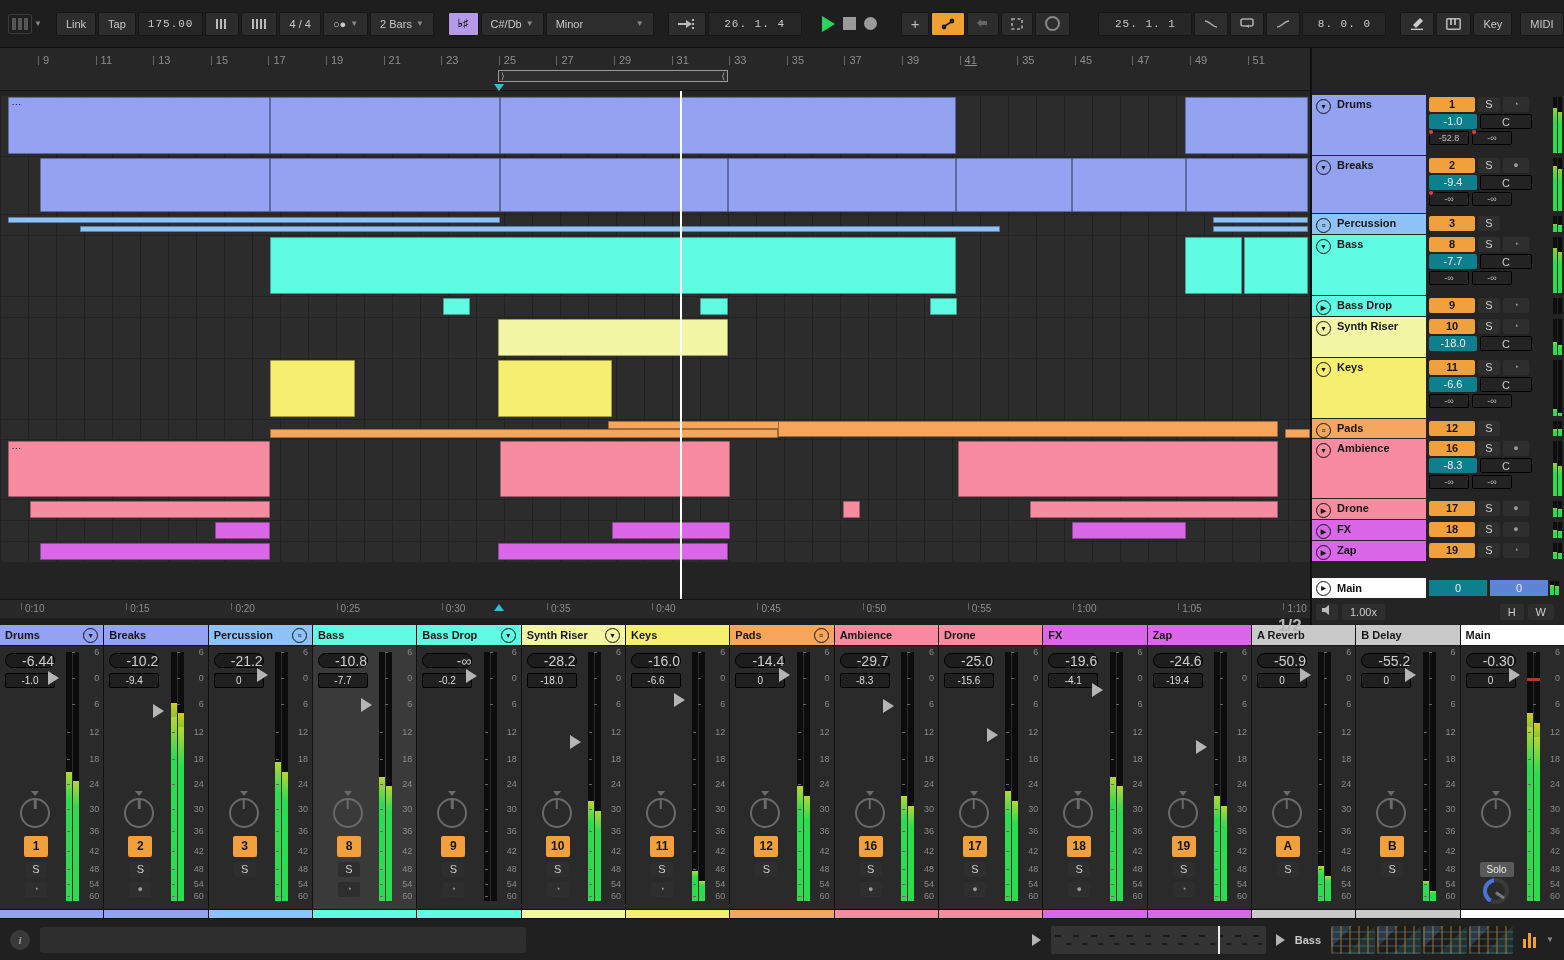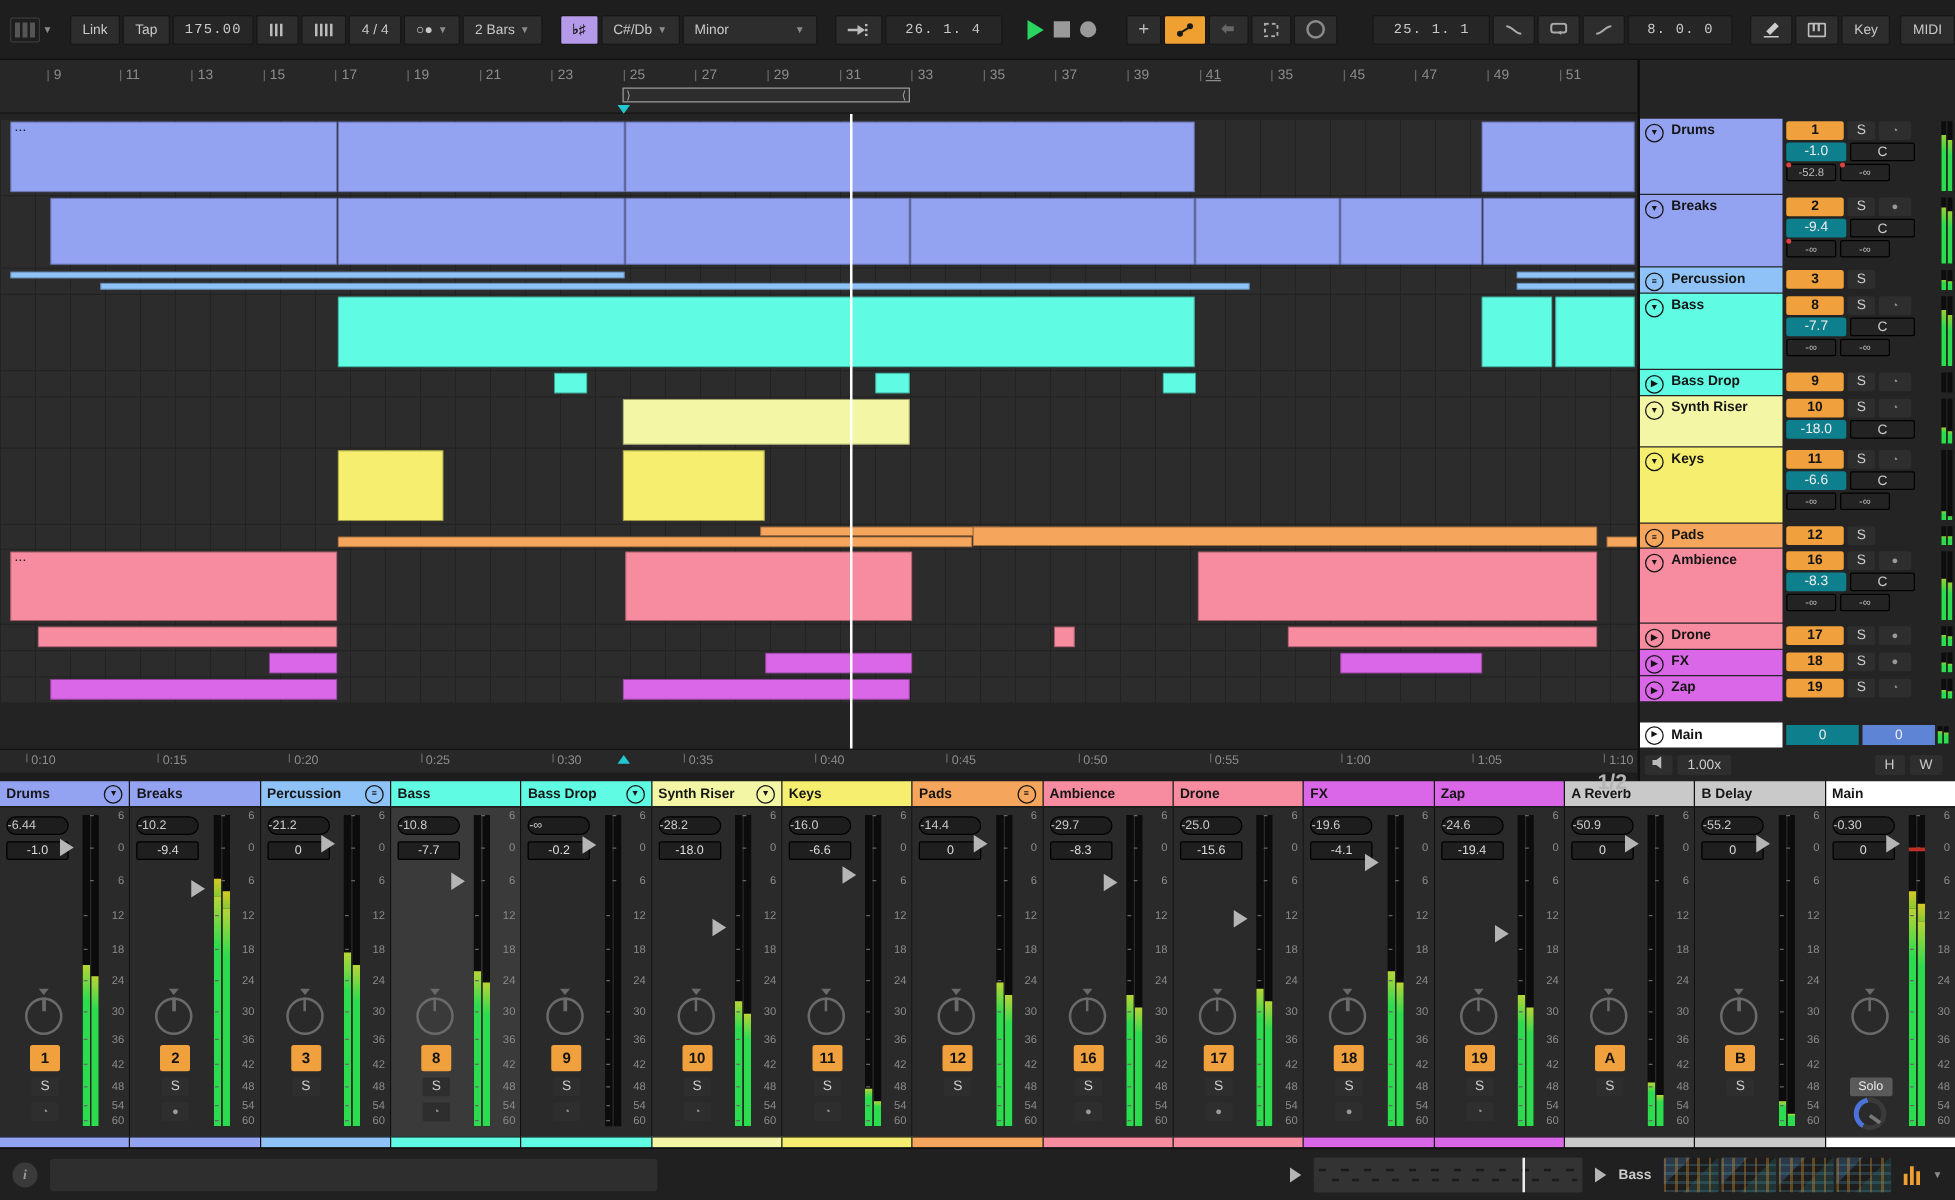--- a/index.html
+++ b/index.html
@@ -82,21 +82,21 @@
   .zb{height:16px;background:#2e2e2e;border-radius:2px;color:#ccc;padding:0 8px;line-height:16px;}
   .page-ind{position:absolute;left:1278px;top:568px;font-size:17px;font-weight:bold;color:#b5b5b5;z-index:6;}
   
   .mixer{position:absolute;top:625px;left:0;width:1564px;height:293px;display:flex;background:#111;gap:1px;}
   .strip{flex:1;display:flex;flex-direction:column;background:#2a2a2a;min-width:0;}
   .strip.sel .sbody{background:#3a3a3a;}
   .shead{height:20px;display:flex;align-items:center;justify-content:space-between;padding:0 5px;color:#161616;font-weight:bold;
          overflow:hidden;white-space:nowrap;}
   .sbody{position:relative;flex:1;background:#2a2a2a;border-top:1px solid #161616;}
   .peak{position:absolute;left:5px;top:7px;width:50px;height:15px;background:#1d1d1d;border:1px solid #000;border-radius:8px;
-        color:#ccc;text-align:left;line-height:14px;font-size:10px;box-sizing:border-box;}
+        color:#ccc;text-align:right;line-height:14px;font-size:14px;box-sizing:border-box;}
   .svol{position:absolute;left:5px;top:27px;width:50px;height:15px;background:#1f1f1f;border:1px solid #000;border-radius:2px;
         color:#ddd;text-align:center;line-height:14px;font-size:10px;box-sizing:border-box;}
   .fadertri{position:absolute;right:44px;width:0;height:0;border-top:7px solid transparent;border-bottom:7px solid transparent;border-left:11px solid #b5b5b5;}
   .meter{position:absolute;right:24px;top:6px;bottom:8px;width:13px;display:flex;gap:1px;}
   .meter i{flex:1;background:#0c0c0c;position:relative;overflow:hidden;}
   .meter i::after{content:"";position:absolute;left:0;right:0;bottom:0;height:var(--lvl);background:linear-gradient(#b8d435,#2ddc4e 22%);}
   .meter.hot i::before{content:"";position:absolute;left:0;right:0;top:calc(100% - var(--lvl) - 14px);height:14px;background:linear-gradient(#d8c824,#86c832);}
   .redtick{position:absolute;right:24px;width:13px;height:3px;background:#c03028;z-index:2;}
   .scale{position:absolute;right:4px;top:6px;bottom:8px;width:16px;}
   .scale span{position:absolute;right:0;font-size:9px;color:#8a8a8a;transform:translateY(-50%);}

